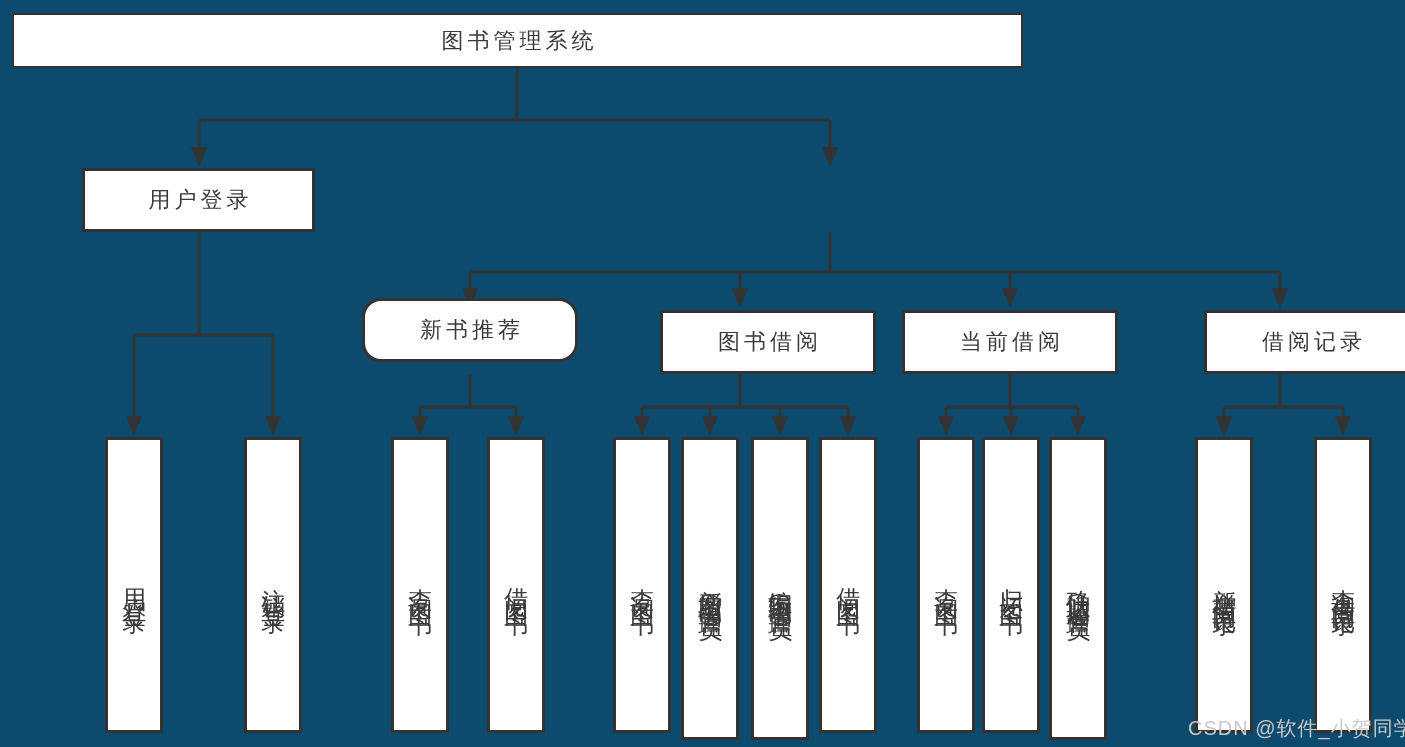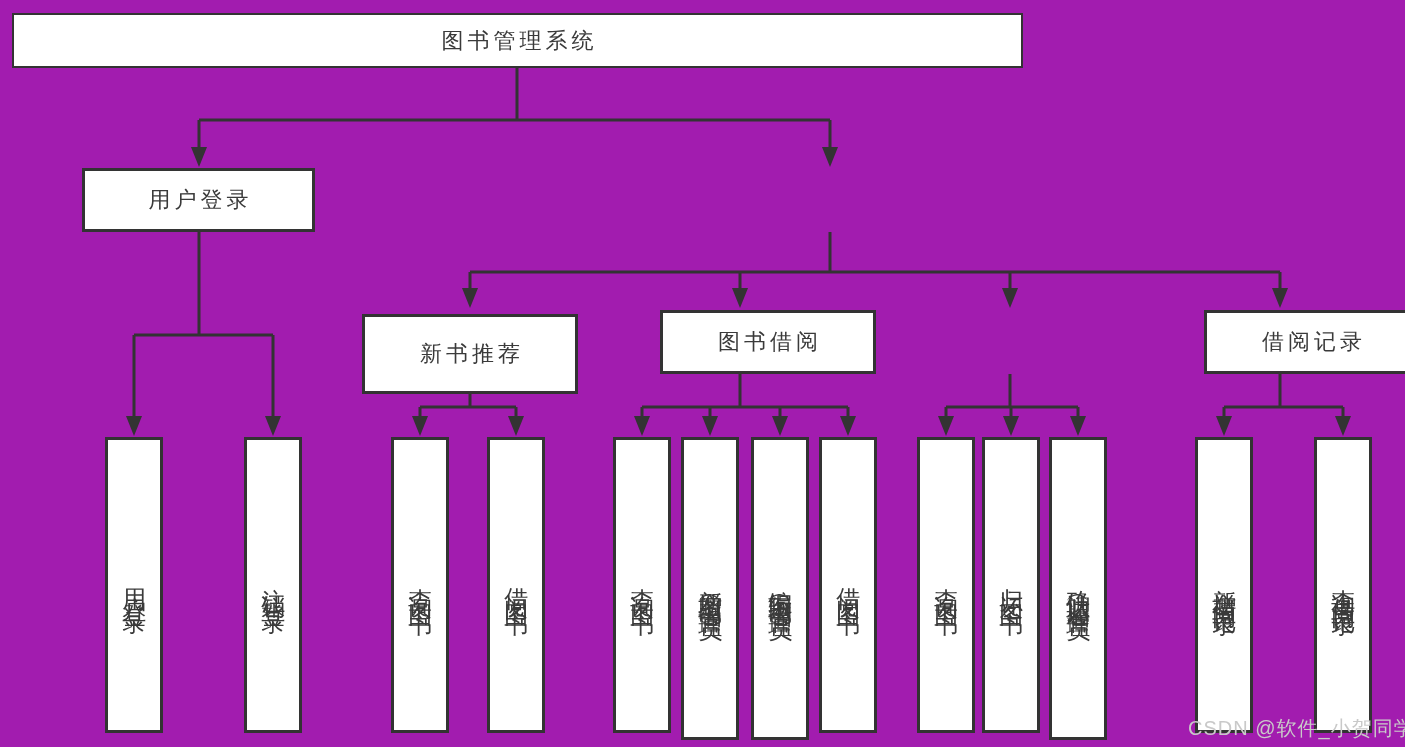--- a/index.html
+++ b/index.html
@@ -1,18 +1,18 @@
 <!DOCTYPE html>
 <html><head>
 <meta charset="utf-8">
 <style>
   html,body { margin:0; padding:0; background:#ffffff; }
   .canvas {
     position:relative; width:1405px; height:747px;
-    background:#a21caf; overflow:hidden;
+    background:#0c4a6e; overflow:hidden;
     font-family:"Liberation Sans", sans-serif;
   }
   .connectors { position:absolute; left:0; top:0; width:1405px; height:747px; }
   .box {
     position:absolute; box-sizing:border-box;
     background:#ffffff; border:3px solid #333333;
     display:flex; align-items:center; justify-content:center;
   }
   .box.root { border-width:2px; }
   .hlabel {
@@ -77,25 +77,28 @@
   </svg>
 
   <div class="box root" style="left:12px; top:13px; width:1011px; height:55px;">
     <span class="hlabel">图书管理系统</span>
   </div>
 
   <div class="box" style="left:82px; top:168px; width:233px; height:64px;">
     <span class="hlabel">用户登录</span>
   </div>
 
-  <div class="box" style="left:362px; top:314px; width:216px; height:80px;">
+  <div class="box" style="left:362px; top:298px; width:216px; height:64px;border-radius:19px;">
     <span class="hlabel">新书推荐</span>
   </div>
   <div class="box" style="left:660px; top:310px; width:216px; height:64px;">
     <span class="hlabel">图书借阅</span>
+  </div>
+  <div class="box" style="left:902px; top:310px; width:216px; height:64px;">
+    <span class="hlabel">当前借阅</span>
   </div>
   <div class="box" style="left:1172px; top:310px; width:216px; height:64px;margin-left:32px;">
     <span class="hlabel">借阅记录</span>
   </div>
 
   <div class="box v4" style="left:105px; top:437px; width:58px; height:296px;">
     <span class="vlabel">用户登录</span>
   </div>
   <div class="box v4" style="left:244px; top:437px; width:58px; height:296px;">
     <span class="vlabel">注销登录</span>

